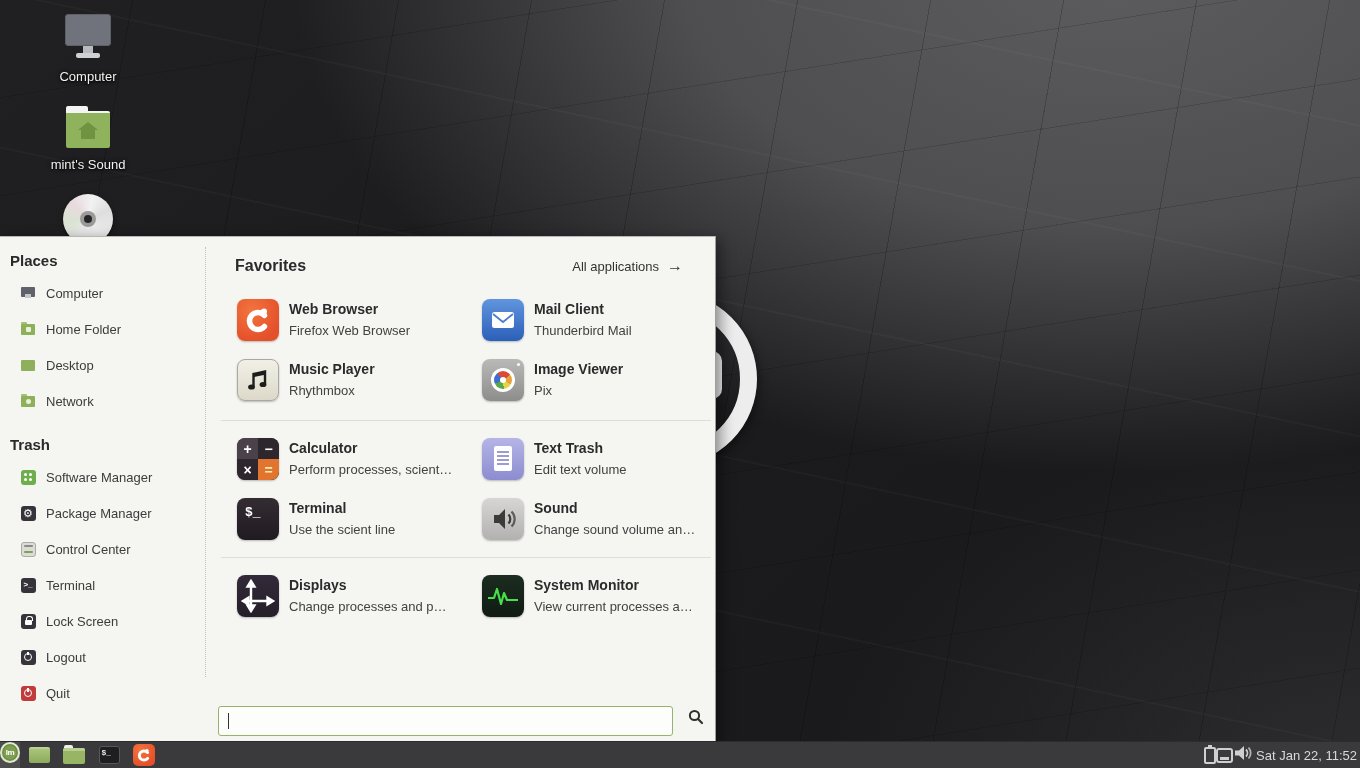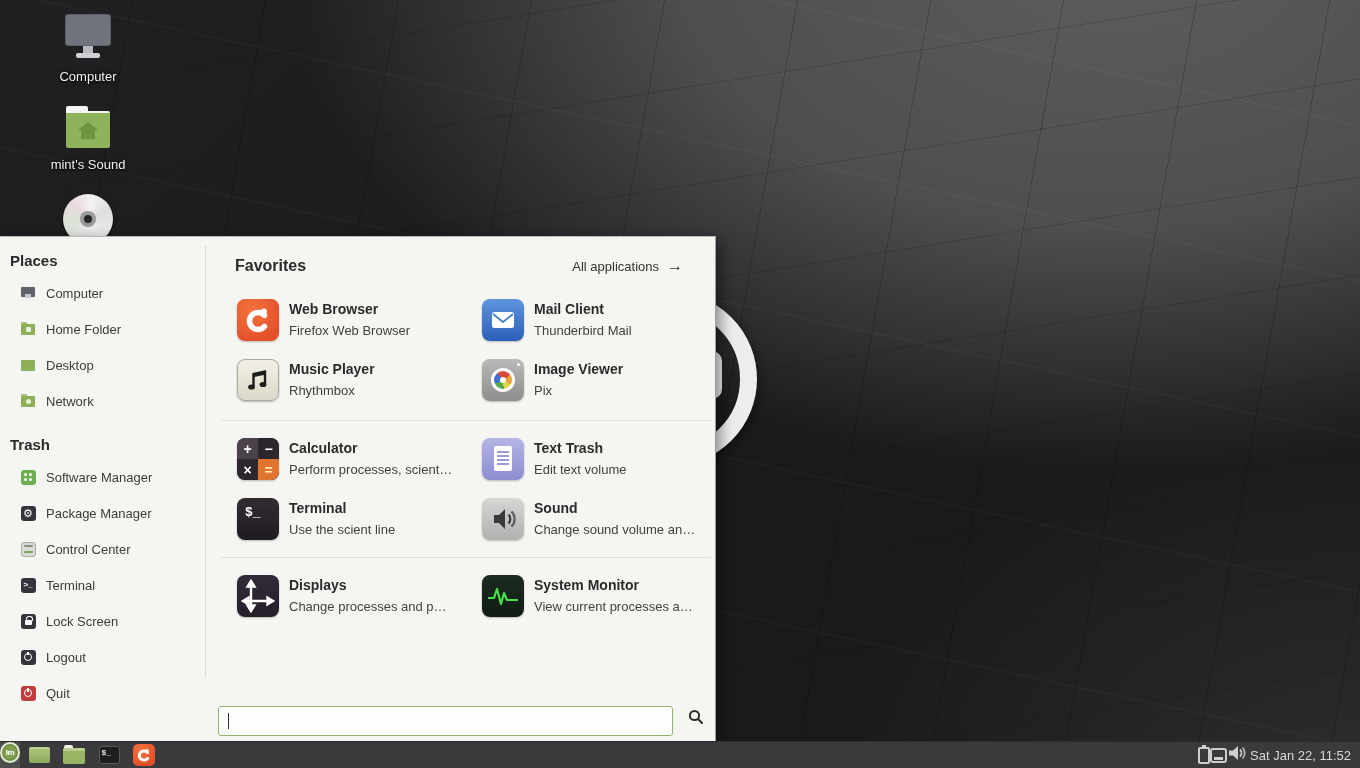--- a/index.html
+++ b/index.html
@@ -141,21 +141,21 @@
   .launchers { display:flex; align-items:center; gap:9px; padding-left:6px; }
   .l-btn { width:26px; height:27px; display:flex; align-items:center; justify-content:center; }
   .pi-showdesk { width:21px; height:16px; background:linear-gradient(#a9c47a, #8cab5b); border-radius:2px; border-top:2px solid #bcd191; }
   .pi-folder { width:22px; height:16px; background:#97b565; border-radius:2px; position:relative; margin-top:2px; }
   .pi-folder:before { content:""; position:absolute; left:1px; top:-3px; width:9px; height:3px; background:#f0f0ea; border-radius:2px 2px 0 0; }
   .pi-folder:after { content:""; position:absolute; left:0; top:0; width:22px; height:3px; background:#b9cf92; border-radius:2px 2px 0 0; }
   .pi-term { width:21px; height:18px; background:#1e1e20; border:1px solid #57575a; border-radius:3px; color:#e8e8e8;
     font-size:8px; font-weight:bold; font-family:"Liberation Mono",monospace; padding:1px 0 0 2px; }
   .pi-ffx { width:22px; height:22px; border-radius:5px; background:radial-gradient(circle at 35% 28%, #f3743f, #e4502a 75%); position:relative; }
 
-  .tray { margin-left:auto; display:flex; align-items:center; gap:0; padding-right:9px; }
+  .tray { margin-left:auto; display:flex; align-items:center; gap:0; padding-right:3px; }
   .clock { font-size:13px; color:#d9d9d9; margin-left:3px; }
   .batt { width:12px; height:17px; border:2px solid #cfcfcf; border-radius:2px; position:relative; }
   .batt:before { content:""; position:absolute; left:2px; top:-4px; width:4px; height:2px; background:#cfcfcf; }
   .netw { width:17px; height:15px; border:2px solid #cfcfcf; border-radius:3px; position:relative; }
   .netw:after { content:""; position:absolute; left:2px; bottom:1px; width:9px; height:3px; background:#cfcfcf; }
 </style>
 </head>
 <body>
 
 <div class="wallpaper"></div>

